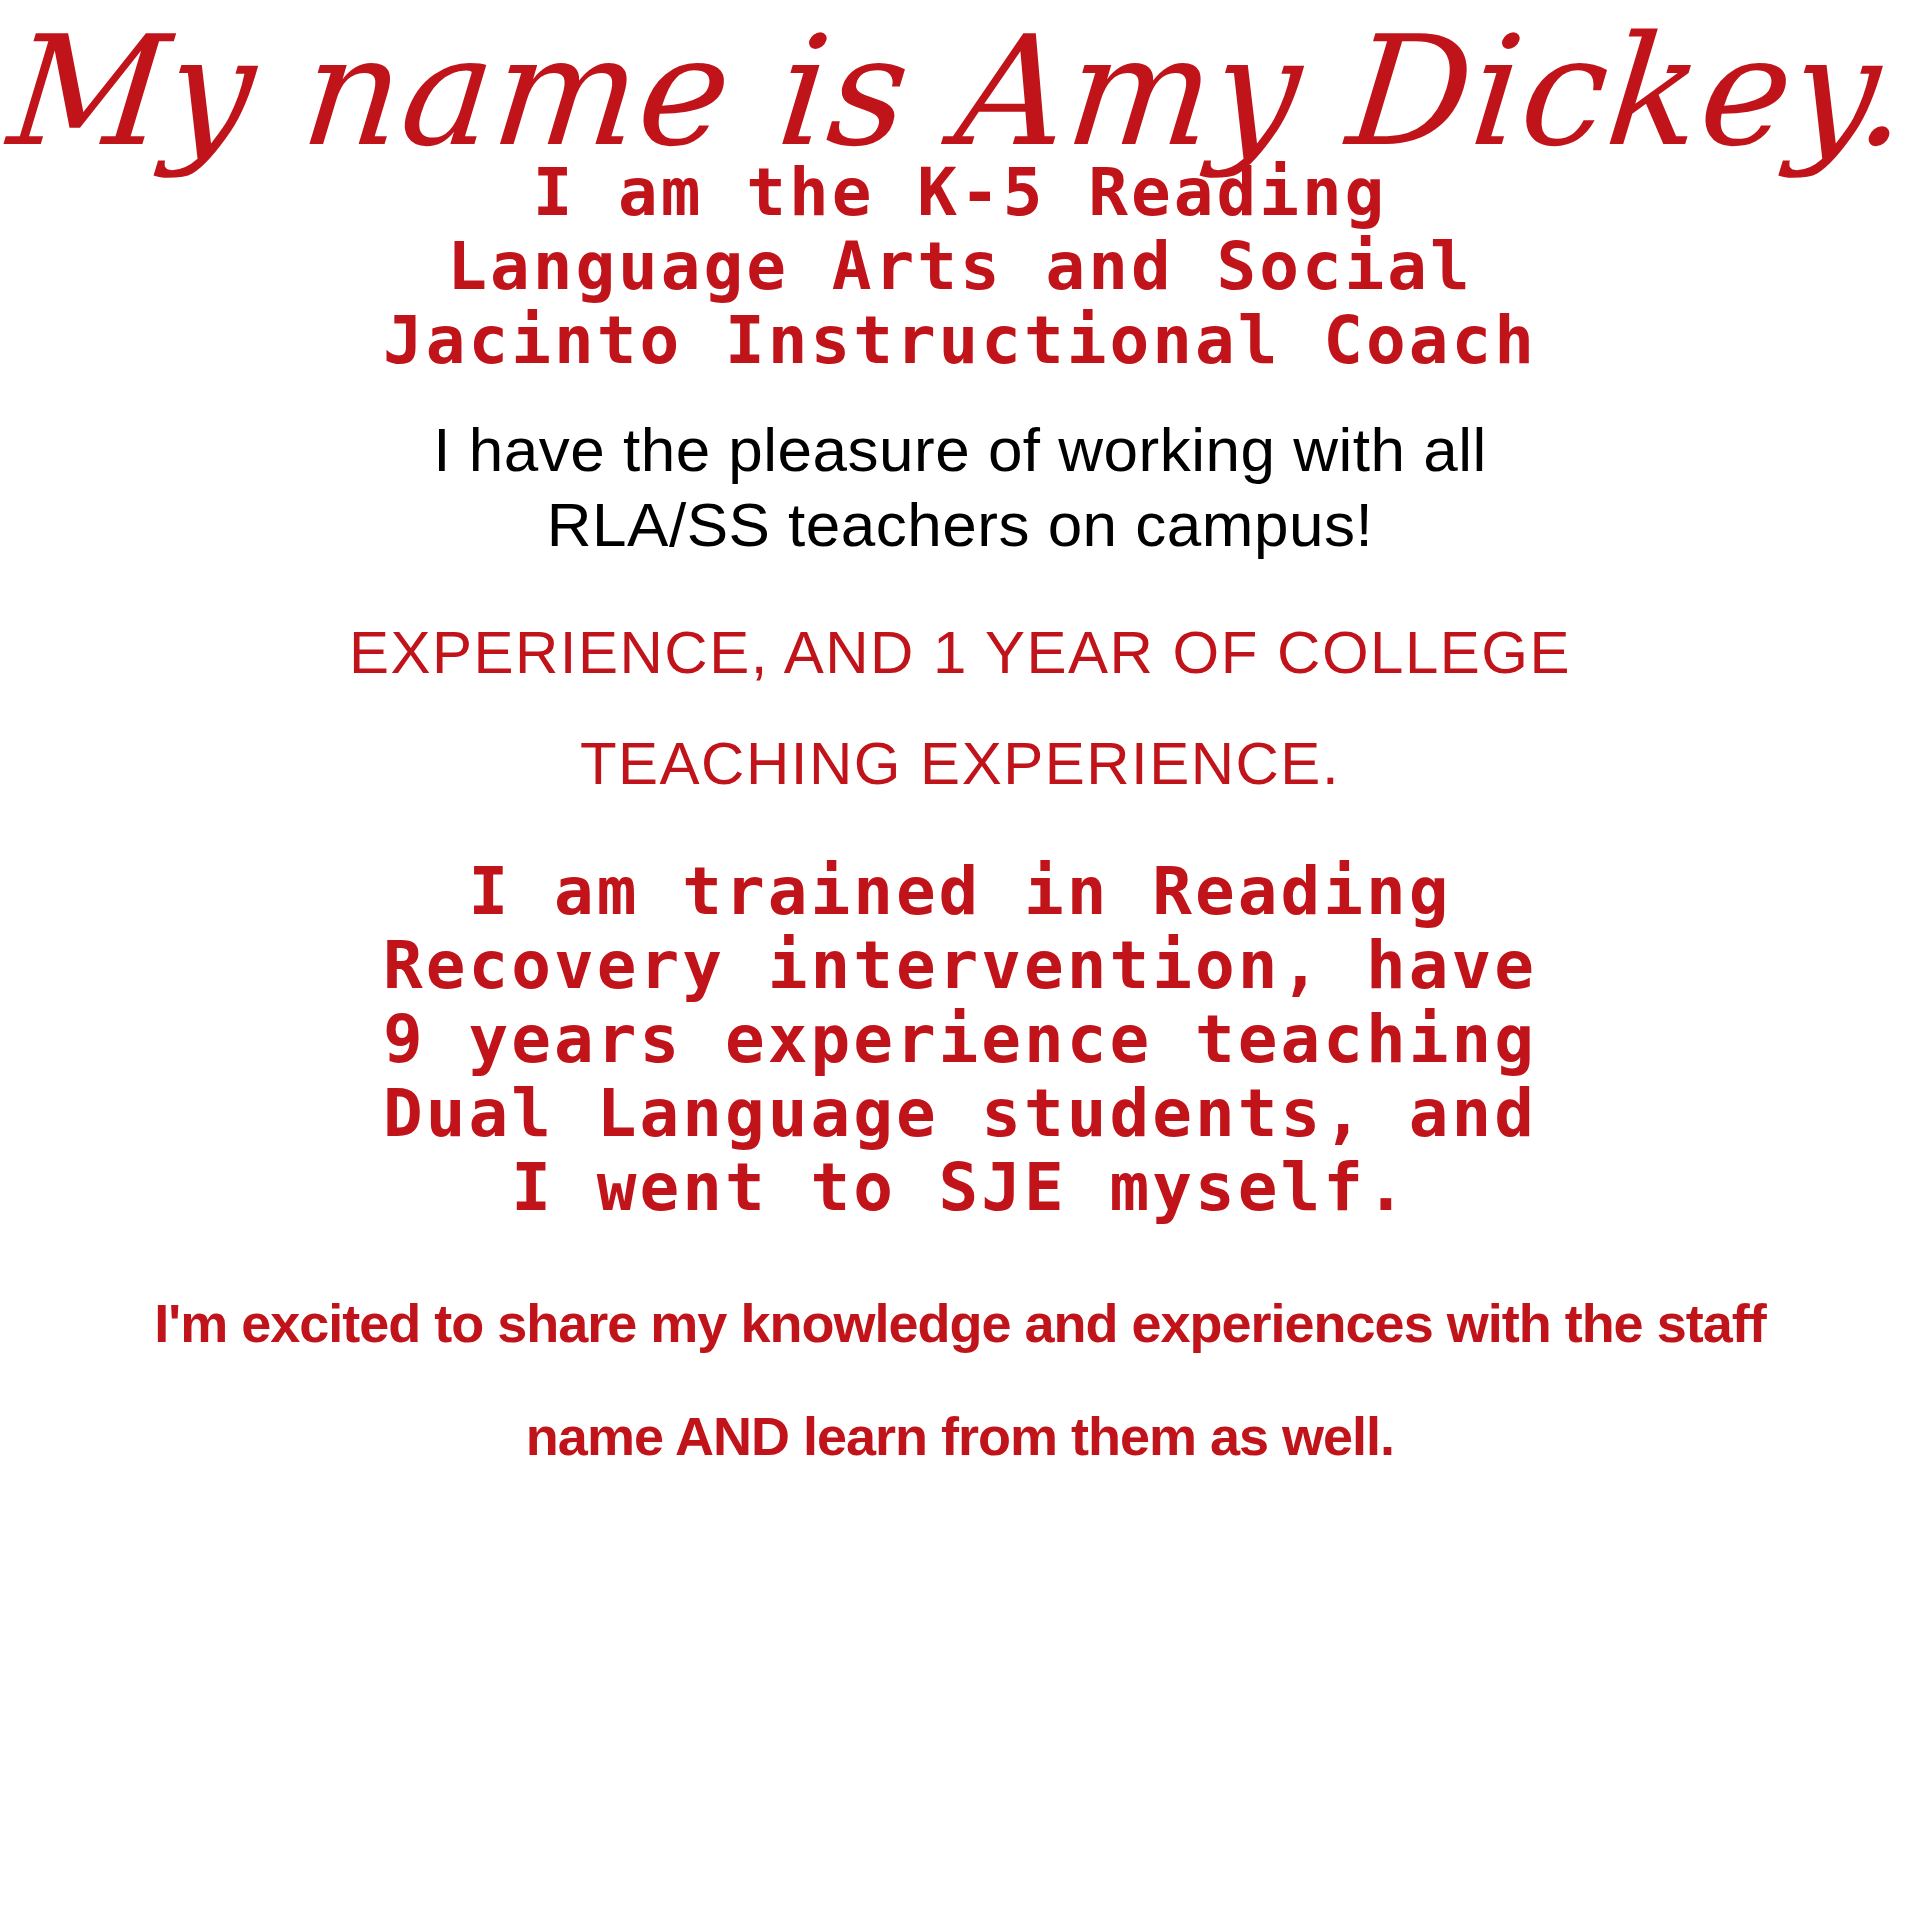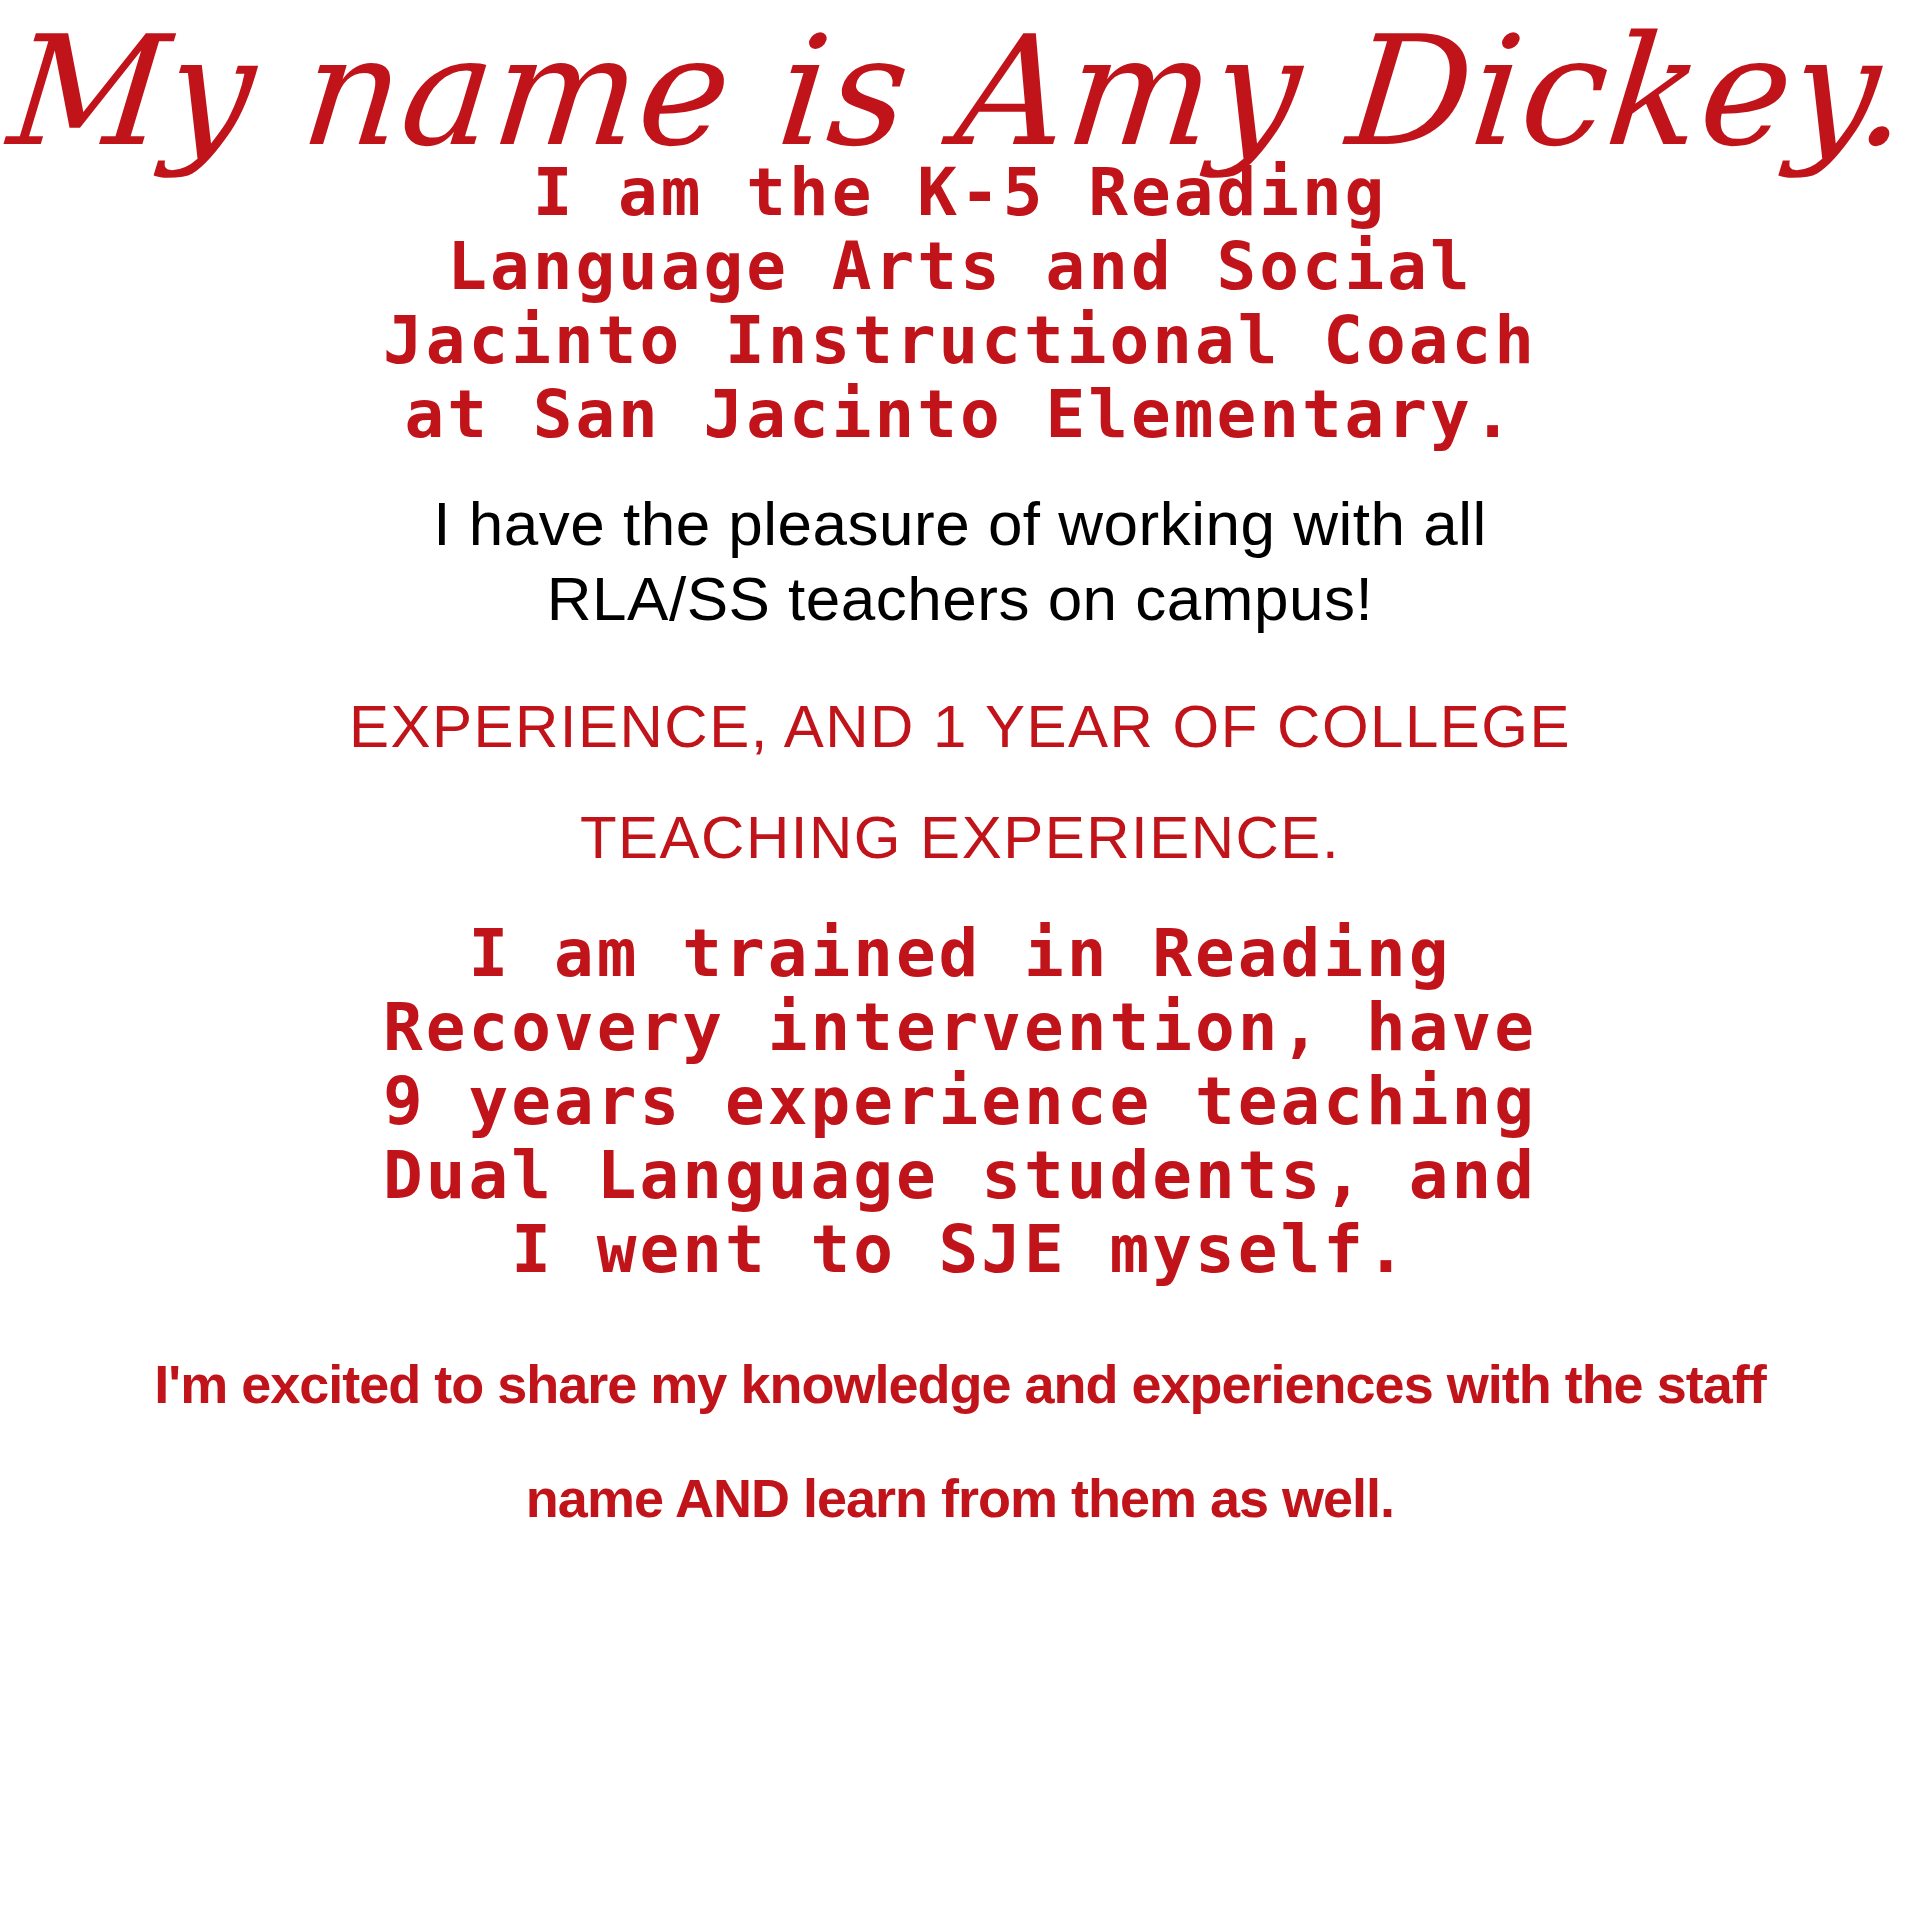--- a/index.html
+++ b/index.html
@@ -78,21 +78,21 @@
     line-height: 1.85;
     letter-spacing: 1.5px;
     color: #c1141a;
     margin-top: 34px;
     padding: 0 40px;
     text-transform: uppercase;
   }
 
   .train-block {
     font-size: 66px;
-    margin-top: 24px;
+    margin-top: 36px;
     padding: 0 24px;
     text-align: center;
   }
   .train-block div { white-space: nowrap; }
 
   
   .closing-block {
     font-family: "Liberation Sans", sans-serif;
     font-weight: bold;
     font-size: 54px;
@@ -108,21 +108,20 @@
 <body>
 
 <div class="page">
 
   <div class="block headline">My name is Amy Dickey.</div>
 
   <div class="block typewriter role-block">
     <div>I am the K-5 Reading</div>
     <div>Language Arts and Social</div>
     <div>Jacinto Instructional Coach</div>
-    <div>at San Jacinto Elementary.</div>
   </div>
 
   <div class="block thin-block">
     <div>I have the pleasure of working with all</div>
     <div>RLA/SS teachers on campus!</div>
   </div>
 
   <div class="block caps-block">
     <div>EXPERiENCE, AND 1 YEAR OF COLLEGE</div>
     <div>TEACHiNG EXPERiENCE.</div>

